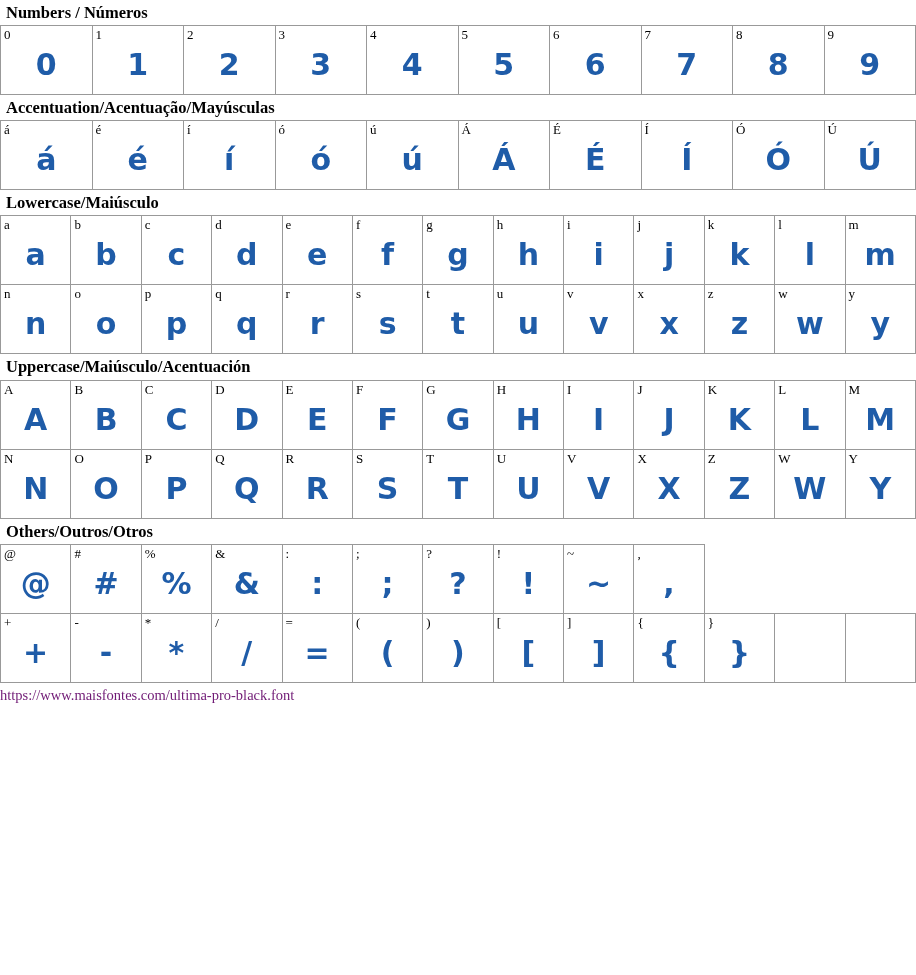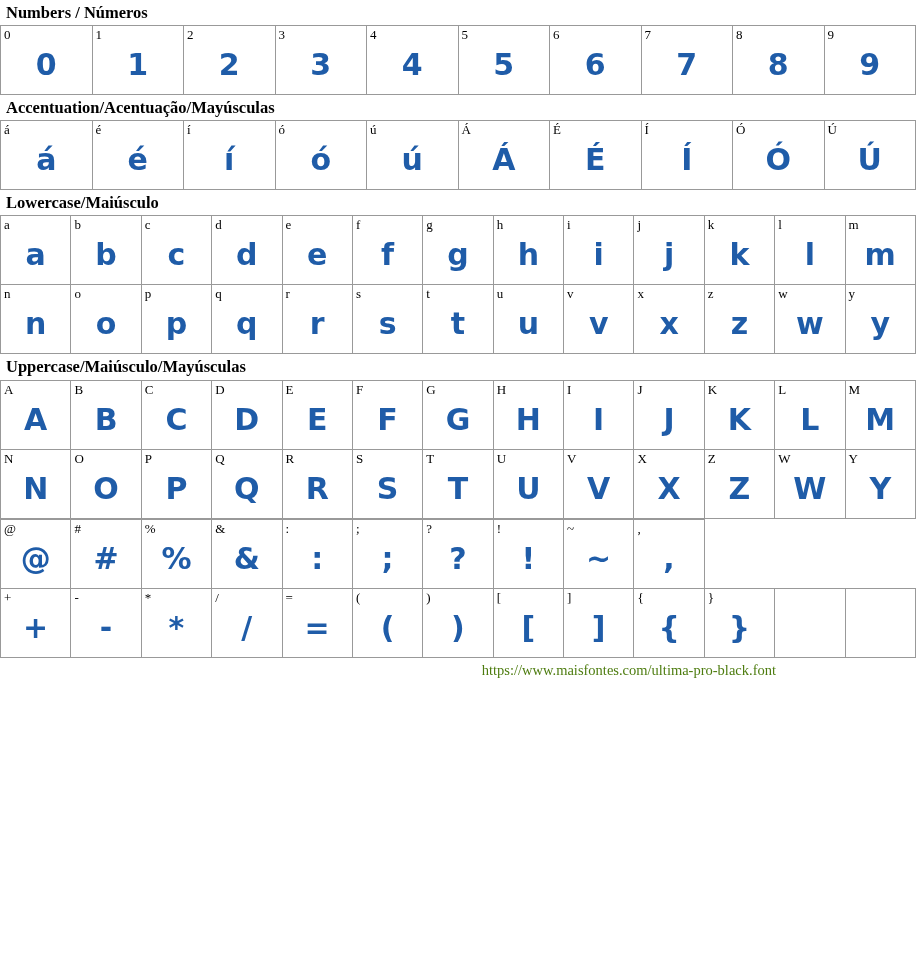--- a/index.html
+++ b/index.html
@@ -59,24 +59,23 @@
     text-align: center;
     font-family: "DejaVu Sans", sans-serif;
     font-weight: bold;
     font-size: 30px;
     color: #1f5ca8;
     line-height: 1;
     padding-top: 8px;
     letter-spacing: 0;
   }
   .footer {
-    text-align: right;
     font-family: "Liberation Serif", serif;
     font-size: 14.5px;
-    color: #4d7c0f;
+    color: #701a75;
     padding: 4px 4px 0 0;
   }
 </style>
 </head>
 <body>
 
 <div class="page">
 
   <div class="section-title">Numbers / Números</div>
   <table class="glyphs">
@@ -281,21 +280,21 @@
             <span class="cell-glyph">w</span>
           </td>
       <td>
             <span class="cell-label">y</span>
             <span class="cell-glyph">y</span>
           </td>
     </tr>
   </tbody>
     </table>
 
-  <div class="section-title">Uppercase/Maiúsculo/Mayúsculas</div>
+  <div class="section-title">Uppercase/Maiúsculo/Acentuación</div>
   <table class="glyphs">
     <tbody>
         <tr>
       <td>
             <span class="cell-label">A</span>
             <span class="cell-glyph">A</span>
           </td>
       <td>
             <span class="cell-label">B</span>
             <span class="cell-glyph">B</span>
@@ -395,20 +394,21 @@
             <span class="cell-glyph">W</span>
           </td>
       <td>
             <span class="cell-label">Y</span>
             <span class="cell-glyph">Y</span>
           </td>
     </tr>
   </tbody>
     </table>
 
+  <div class="section-title">Others/Outros/Otros</div>
   <table class="glyphs">
     <tbody>
         <tr>
       <td>
             <span class="cell-label">@</span>
             <span class="cell-glyph">@</span>
           </td>
       <td>
             <span class="cell-label">#</span>
             <span class="cell-glyph">#</span>

